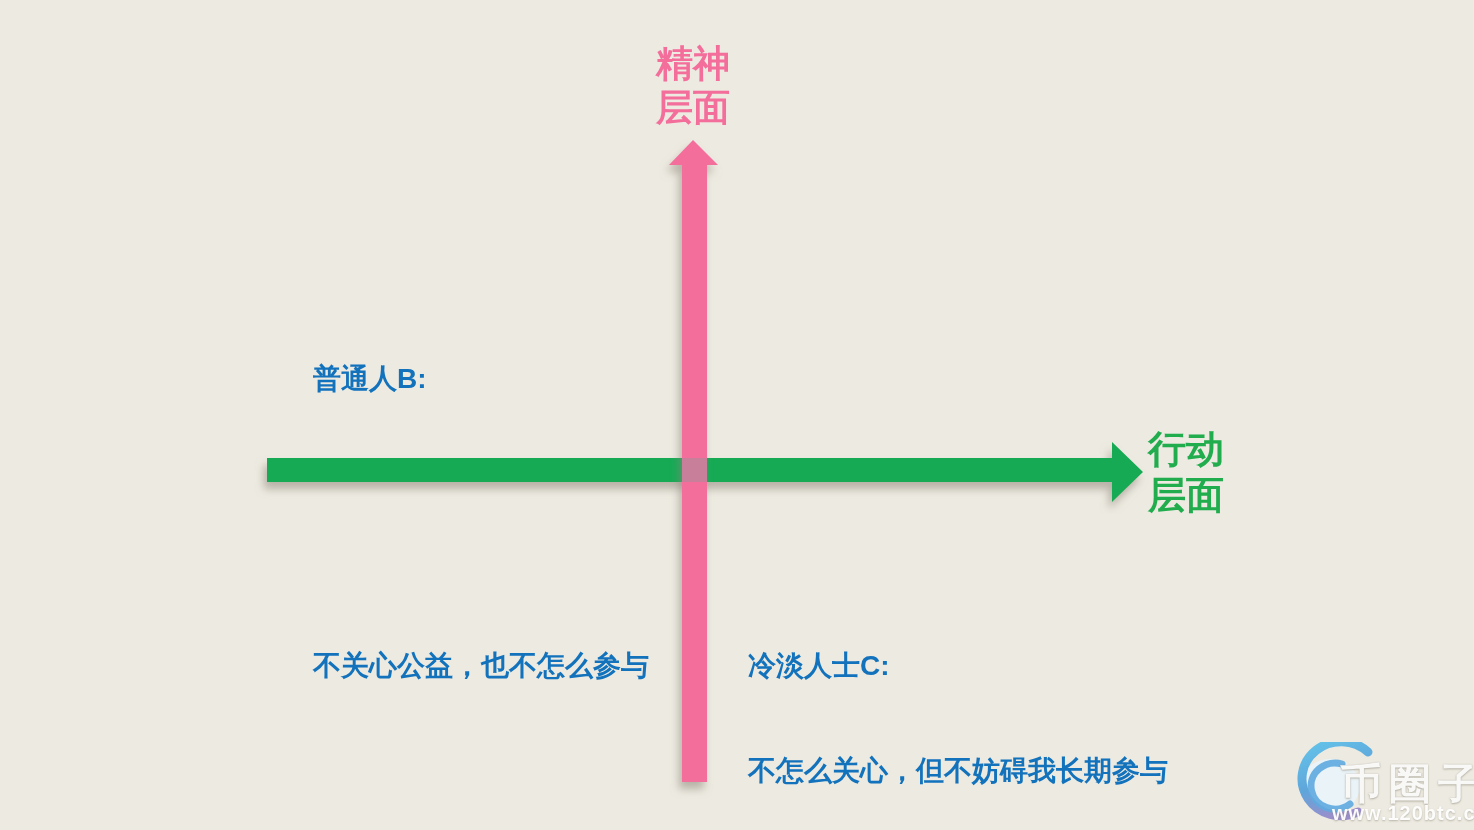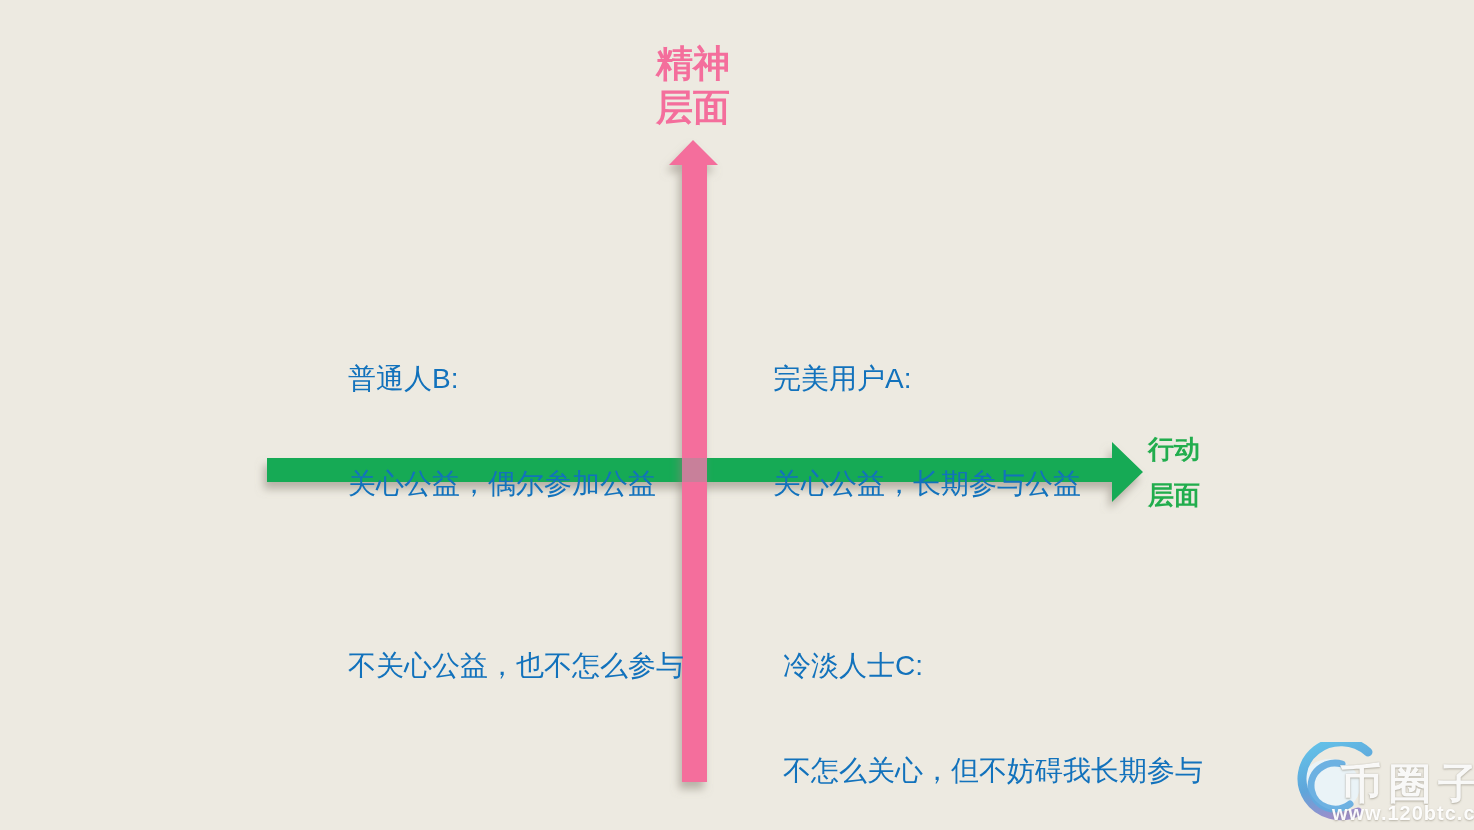--- a/index.html
+++ b/index.html
@@ -5,23 +5,23 @@
   html,body{margin:0;padding:0;}
   body{
     width:1474px;height:830px;position:relative;overflow:hidden;
     font-family:"Liberation Sans","DejaVu Sans",sans-serif;
   }
   #canvas{position:absolute;inset:0;width:1212px;height:830px;}
   .axis-svg{position:absolute;left:0;top:0;width:1474px;height:830px;}
 
   .axis-label{position:absolute;font-weight:bold;text-align:center;white-space:pre;}
   .v-axis-label{left:613px;top:42px;width:160px;font-size:37px;line-height:44px;}
-  .h-axis-label{left:1148px;top:426px;width:160px;font-size:26px;line-height:46px;text-align:left;}
+  .h-axis-label{left:1148px;top:426px;width:160px;font-size:38px;line-height:46px;text-align:left;}
 
-  .quad{position:absolute;font-weight:normal;font-size:28px;line-height:35px;white-space:pre;margin-left:35px;}
+  .quad{position:absolute;font-weight:bold;font-size:28px;line-height:35px;white-space:pre;}
   .quad .q-title{display:block;}
   .quad .q-desc{display:block;}
   .quad-b{left:313px;top:291px;}
   .quad-a{left:738px;top:291px;}
   .quad-c{left:313px;top:578px;}
   .quad-d{left:748px;top:578px;}
 
   .watermark{position:absolute;left:1250px;top:738px;width:224px;height:92px;}
   .wm-logo{position:absolute;left:28px;top:4px;width:110px;height:86px;}
   .wm-brand{
@@ -54,25 +54,20 @@
     <rect x="682" y="458" width="25" height="24" fill="#C8809A"></rect>
   </svg>
 
   <div class="axis-label v-axis-label" style="color: rgb(244, 110, 156);">精神
 层面</div>
   <div class="axis-label h-axis-label" style="color: rgb(33, 173, 77);">行动
 层面</div>
 
   <div class="quad quad-b" style="color: rgb(18, 114, 188);">
     <span class="q-title">普通人B:</span>
-    <span class="q-desc">关心公益，偶尔参加公益</span>
-  </div>
-  <div class="quad quad-a" style="color: rgb(18, 114, 188);">
-    <span class="q-title">完美用户A:</span>
-    <span class="q-desc">关心公益，长期参与公益</span>
   </div>
   <div class="quad quad-c" style="color: rgb(18, 114, 188);">
     <span class="q-desc">不关心公益，也不怎么参与</span>
   </div>
   <div class="quad quad-d" style="color: rgb(18, 114, 188);">
     <span class="q-title">冷淡人士C:</span>
     <span class="q-desc">不怎么关心，但不妨碍我长期参与</span>
   </div>
 
   <div class="watermark">

